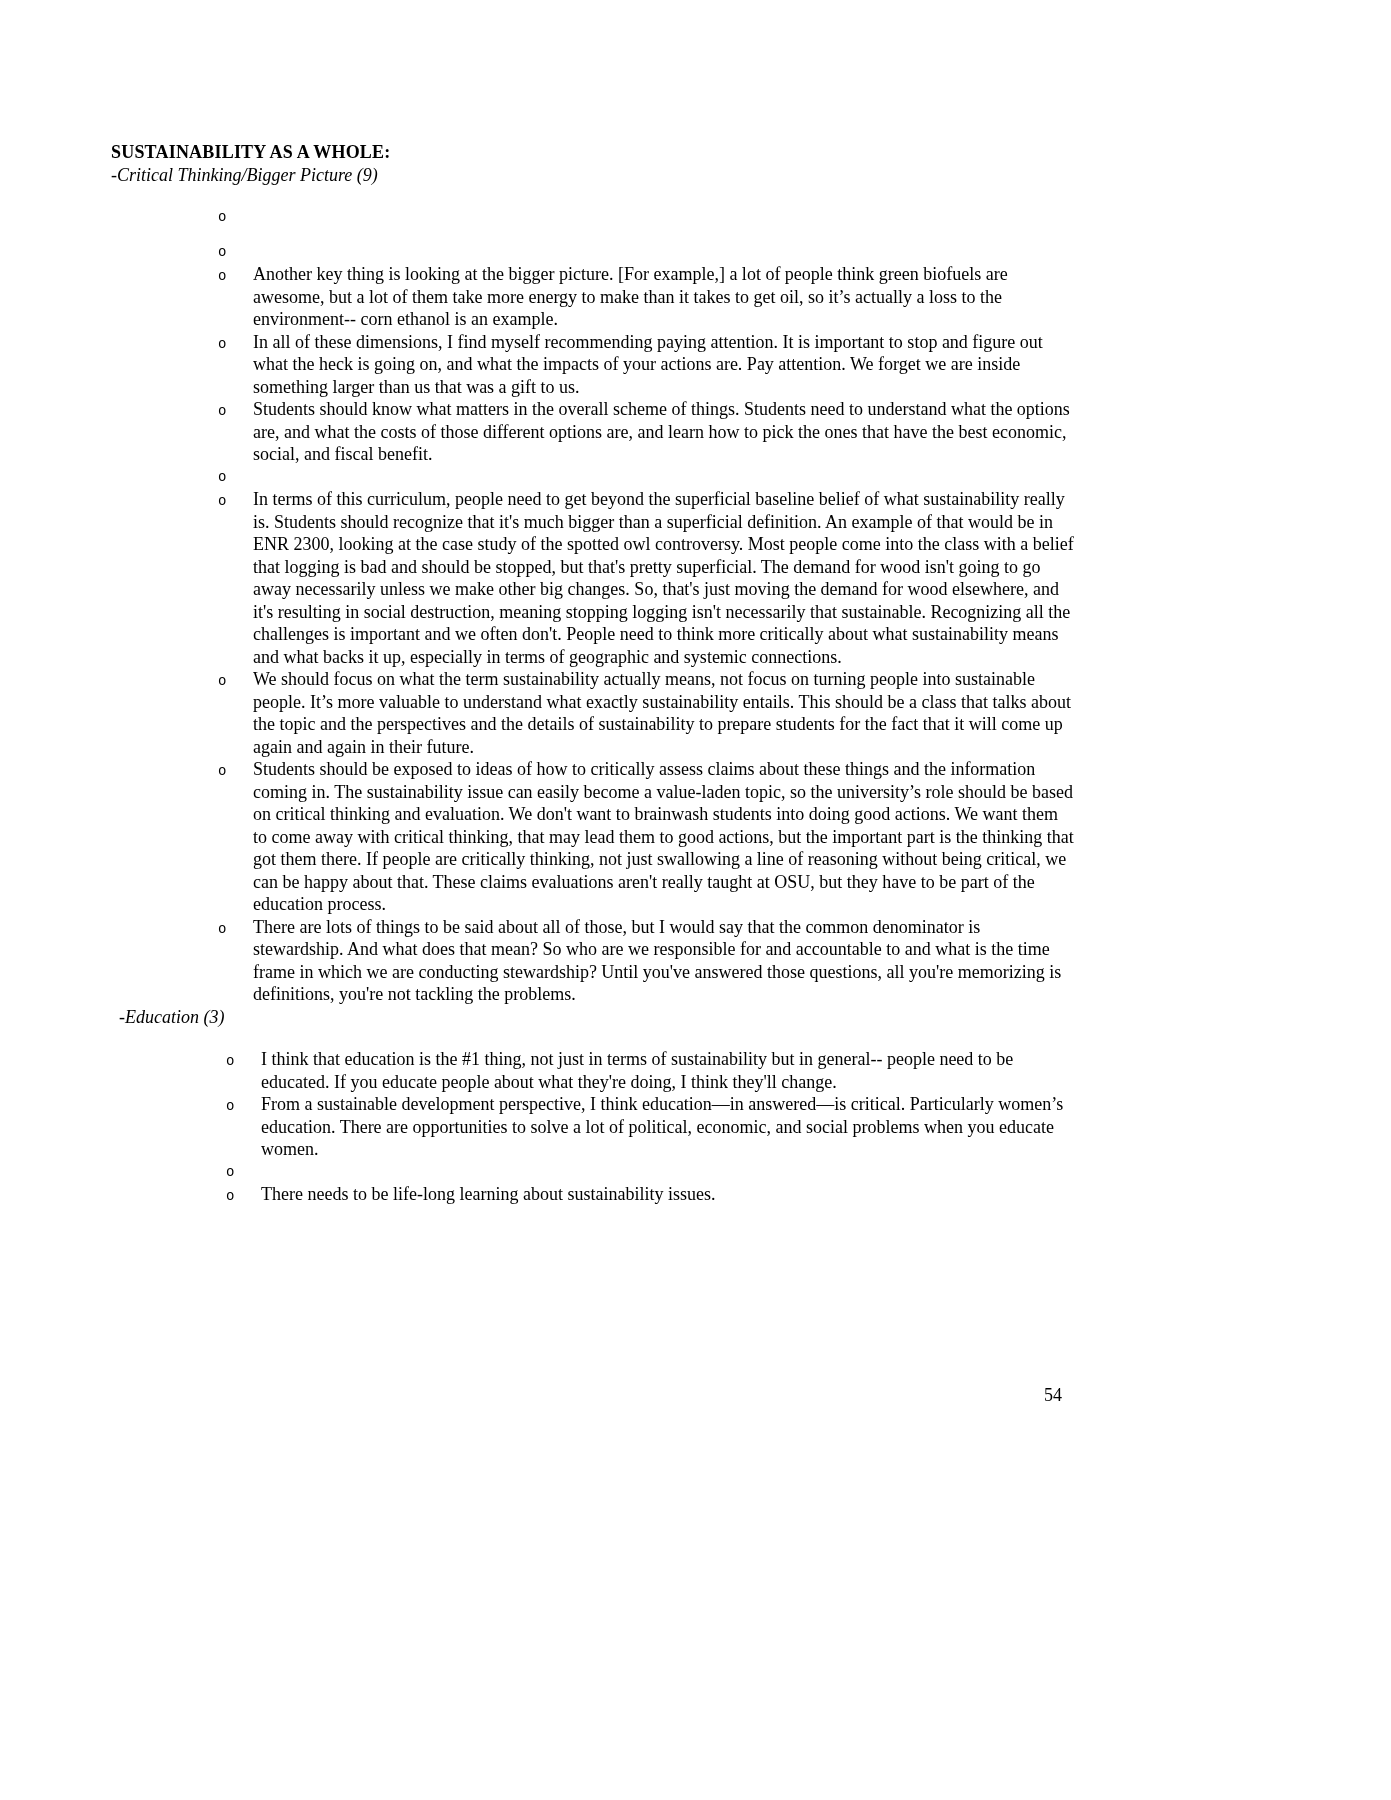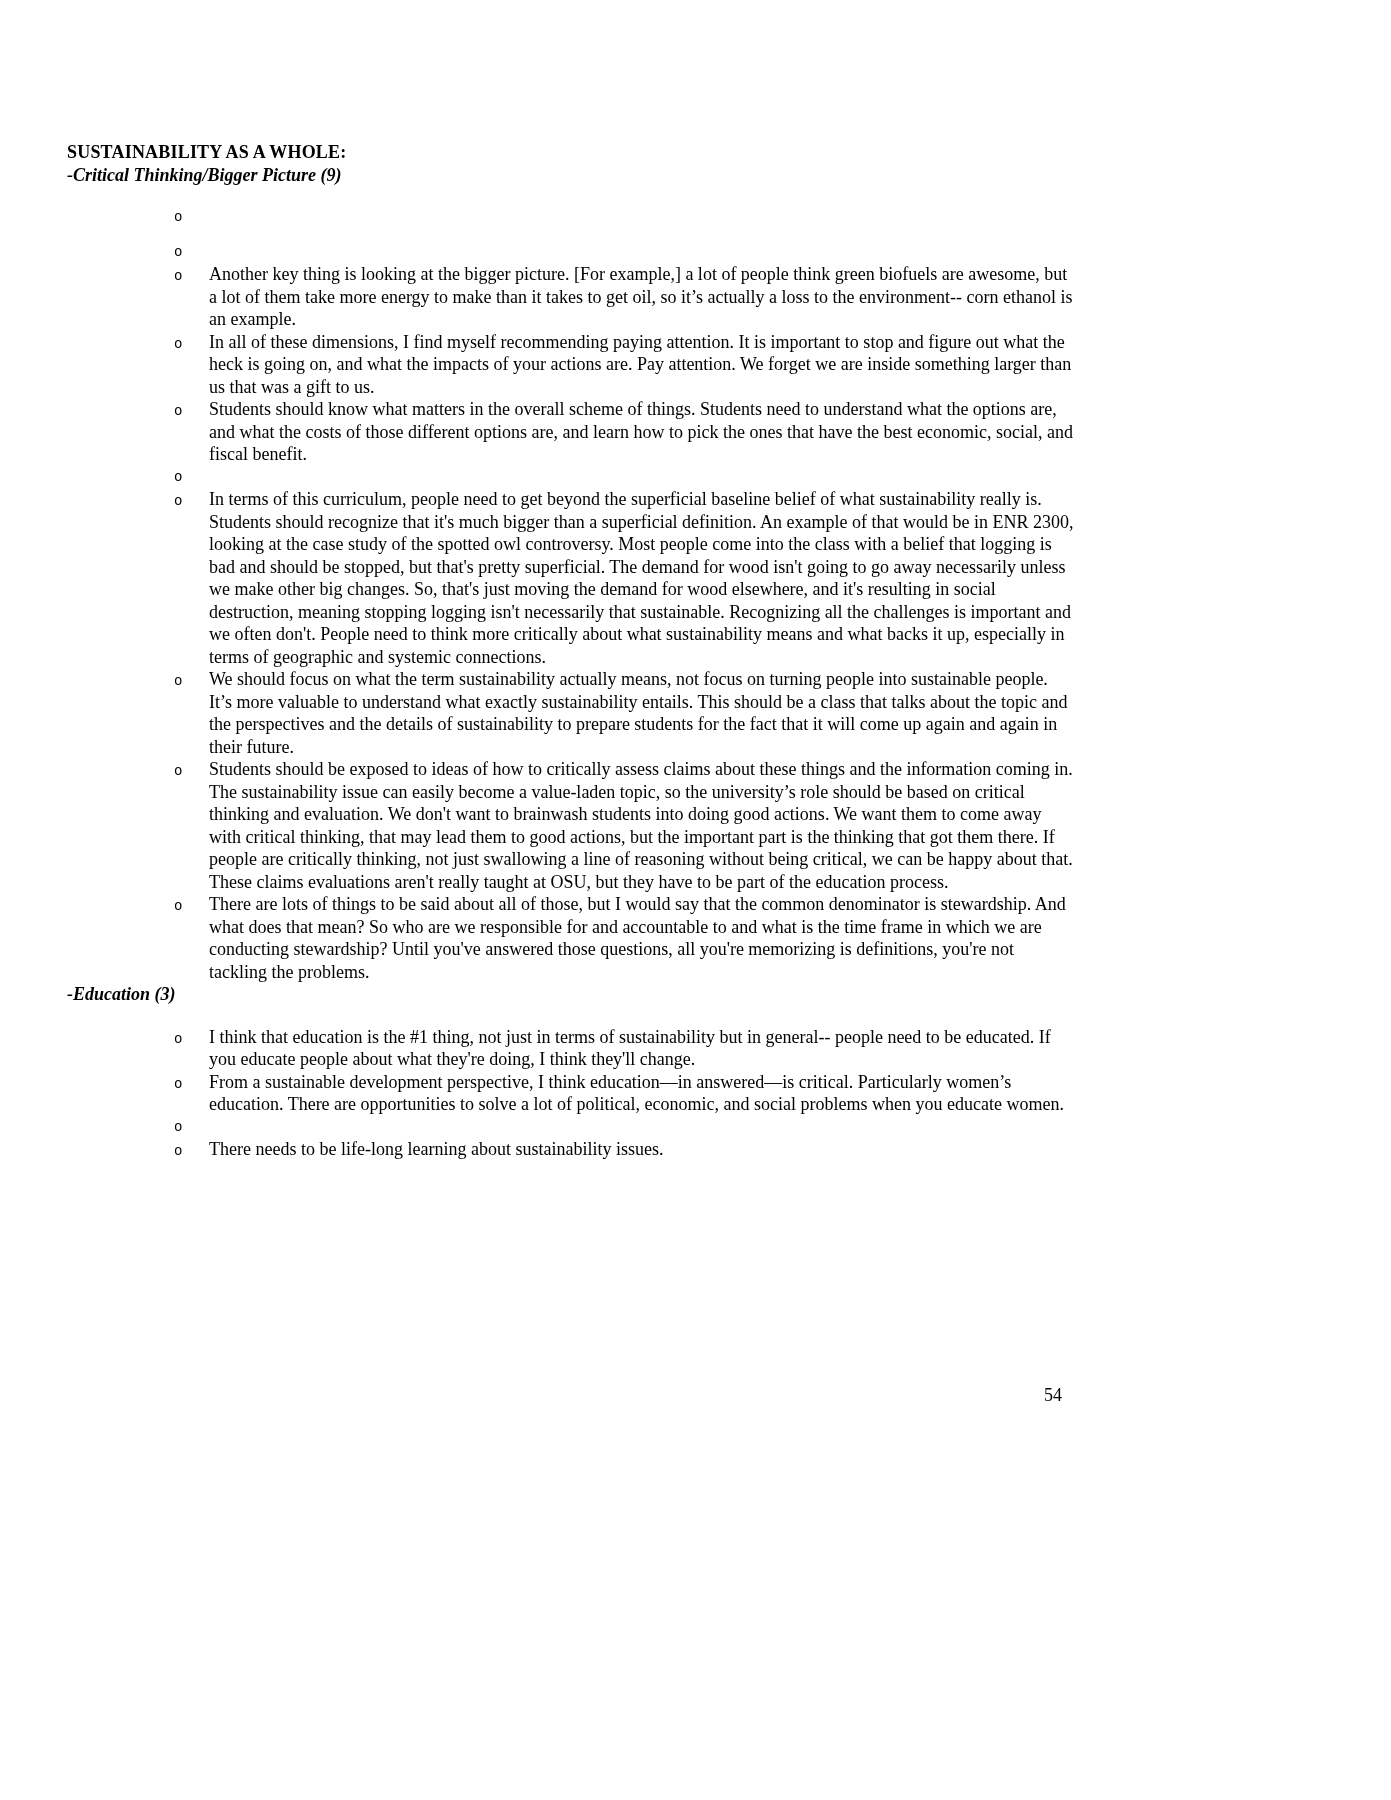--- a/index.html
+++ b/index.html
@@ -12,36 +12,36 @@
     height: 1800px;
     position: relative;
     overflow: hidden;
     font-family: "Liberation Serif", serif;
     color: #000000;
   }
   .page {
     box-sizing: border-box;
     width: 1391px;
     height: 1800px;
-    padding: 141px 316px 0 67px;
+    padding: 141px 316px 0 111px;
     position: relative;
     background: #ffffff;
   }
   .heading {
     margin: 0;
     font-size: 18px;
     line-height: 22.5px;
     font-weight: bold;
     letter-spacing: 0.2px;
   }
   .subheading {
     margin: 0;
     font-size: 18px;
     line-height: 22.5px;
-    font-weight: bold;
+    font-weight: normal;
     font-style: italic;
   }
   .bullets {
     list-style: none;
     margin: 20px 0 0 0;
     padding: 0;
   }
   .bullet {
     display: flex;
     align-items: baseline;
@@ -57,20 +57,21 @@
     margin-left: 107px;
     width: 35px;
     font-family: "Liberation Mono", monospace;
     font-size: 14px;
   }
   .text {
     flex: 1 1 auto;
   }
   .section-gap {
     margin-top: 0px;
+    margin-left: 8px;
   }
   .page-number {
     position: absolute;
     left: 1044px;
     top: 1384px;
     font-size: 18px;
     line-height: 22.5px;
   }
 </style>
 </head>

